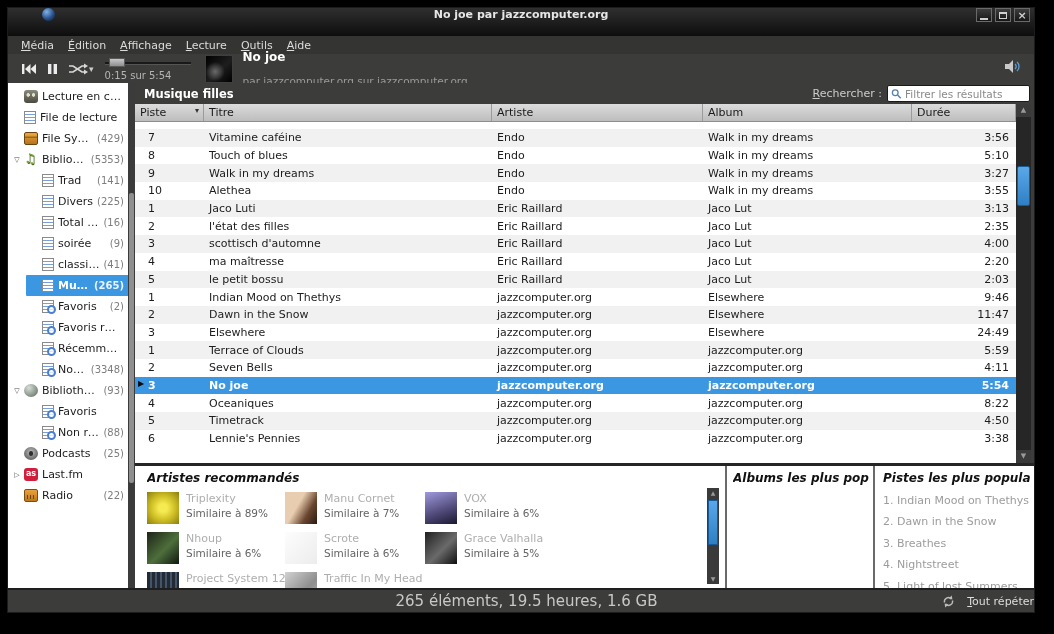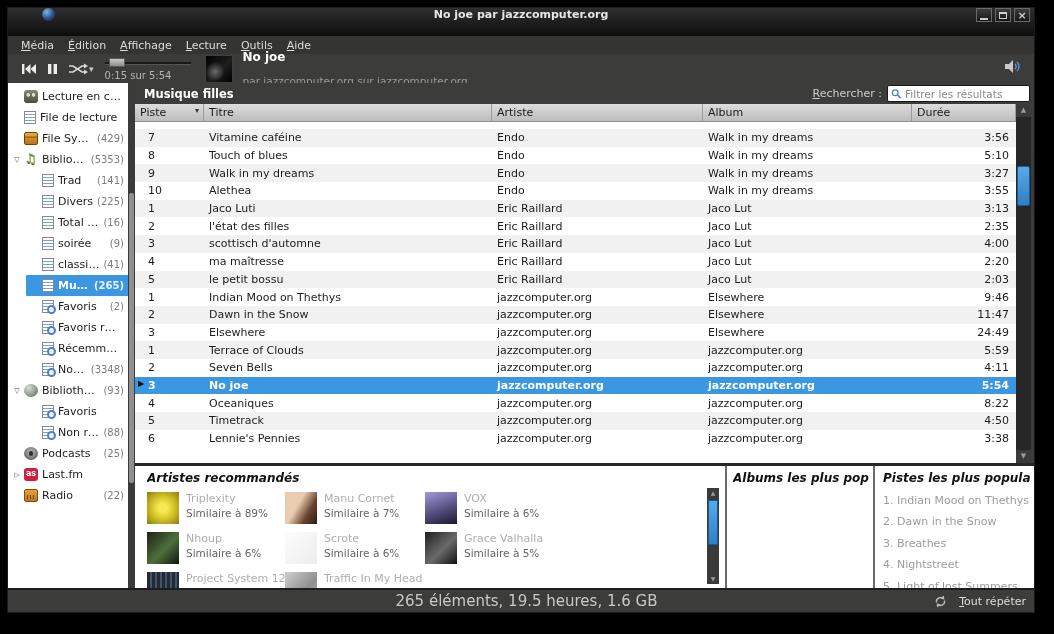--- a/index.html
+++ b/index.html
@@ -114,21 +114,21 @@
   .reco-scroll { position:absolute; right:6px; top:22px; bottom:4px; width:12px; background:#3a3a3a; }
   .reco-scroll .sbtn { width:12px; height:10px; line-height:10px; font-size:6px; }
   .reco-thumb { position:absolute; left:1px; width:10px; top:12px; height:45px; background:linear-gradient(#5aa8ea,#2f7fc4); border:1px solid #1a5a96; }
   .albums-panel { width:148px; border-left:2px solid #6a6a6a; padding:5px 4px 0 6px; overflow:hidden; }
   .tracks-panel { flex:1; border-left:2px solid #6a6a6a; padding:5px 4px 0 8px; overflow:hidden; }
   .tp-item { font-size:11px; color:#9c9c9c; margin-top:8.5px; white-space:nowrap; overflow:hidden; }
 
   
   .statusbar { height:24px; flex:none; background:#3c3c3a; border-top:2px solid #1e1e1e; position:relative; display:flex; align-items:center; }
   .status-summary { position:absolute; left:11px; right:0; text-align:center; font-size:15px; color:#c8c8c8; }
-  .repeat { margin-left:auto; display:flex; align-items:center; gap:12px; margin-right:8px; z-index:2;text-align:center; }
+  .repeat { margin-left:auto; display:flex; align-items:center; gap:12px; z-index:2;text-align:center; }
   .repeat-label { font-size:11px; color:#dddddd; }
 </style>
 </head>
 <body>
 
 <div class="desktop">
   <div class="window">
 
     <div class="titlebar">
       <div class="app-icon"></div>

